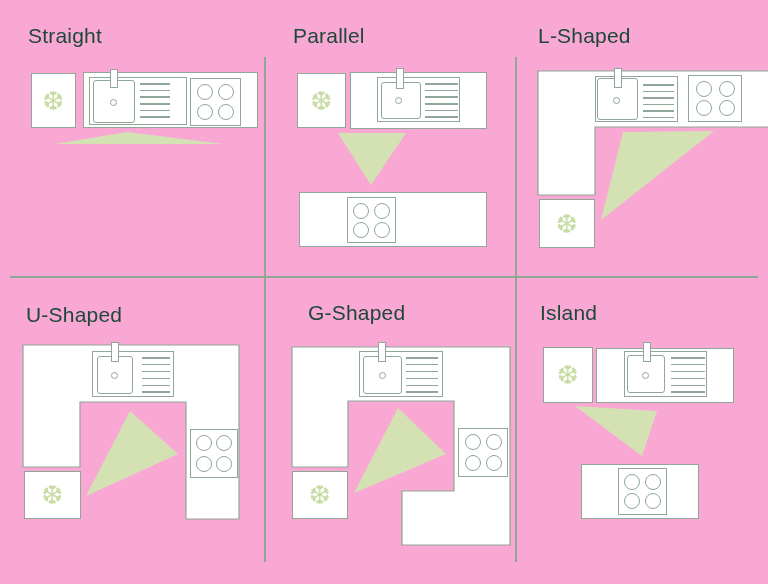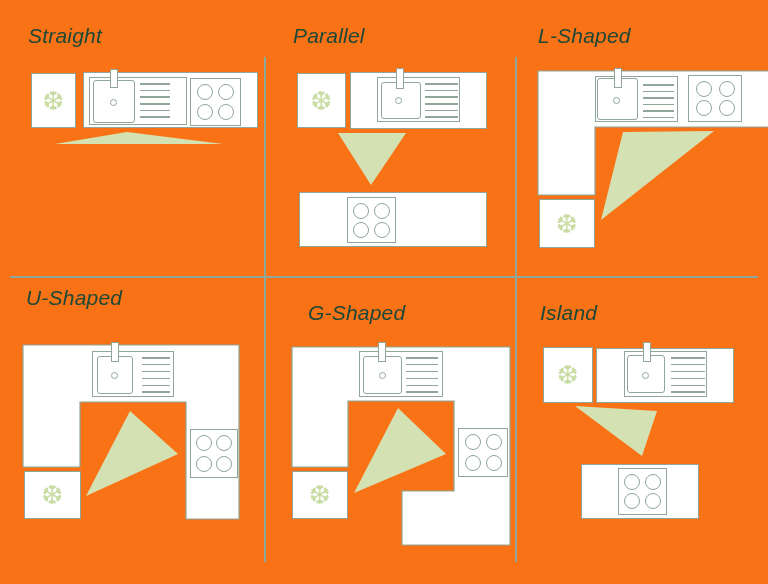--- a/index.html
+++ b/index.html
@@ -3,22 +3,22 @@
 <meta charset="utf-8">
 <style>
   :root{
     --line:#8fa698;
     --text:#1d4737;
     --tri:#d4e2b3;
     --snow:#c8dca4;
   }
   html,body{margin:0;padding:0;background:#fff;}
   .page{
-    position:relative;width:768px;height:584px;background:#f97316;
-    overflow:hidden;font-family:"Liberation Sans",sans-serif;font-style:italic;
+    position:relative;width:768px;height:584px;background:#f9a8d4;
+    overflow:hidden;font-family:"Liberation Sans",sans-serif;
   }
   .svg-layer{position:absolute;left:0;top:0;width:768px;height:584px;}
   .title{
     position:absolute;font-size:21px;color:var(--text);
     letter-spacing:.2px;white-space:nowrap;
   }
   .box{position:absolute;box-sizing:border-box;border:1px solid var(--line);background:#fff;}
   .freezer{display:flex;align-items:center;justify-content:center;}
   .snow{color:var(--snow);font-size:26px;line-height:1;font-family:"DejaVu Sans",sans-serif;}
   .basin{position:absolute;box-sizing:border-box;border:1.5px solid var(--line);border-radius:3px;background:#fff;}
@@ -130,21 +130,21 @@
     <div class="drain" style="left:613px;top:97px;width:7px;height:7px"></div>
     <div class="cooktop" style="left:688px;top:75px;width:54px;height:47px">
         <span class="burner"></span>
         <span class="burner"></span>
         <span class="burner"></span>
         <span class="burner"></span>
       </div>
   </div>
 
   <div>
-    <div class="title" style="left:26px;top:286px">U-Shaped</div>
+    <div class="title" style="left:26px;top:303px">U-Shaped</div>
     <div class="box freezer" style="left:24px;top:471px;width:57px;height:48px">
       <span class="snow">❆</span>
     </div>
     <div class="box" style="left:92px;top:351px;width:82px;height:46px"></div>
     <div class="basin" style="left:97px;top:356px;width:36px;height:38px"></div>
     <div class="rack" style="left:142px;top:357px;width:28px;height:36px">
         <div class="rack-line"></div>
         <div class="rack-line"></div>
         <div class="rack-line"></div>
         <div class="rack-line"></div>

